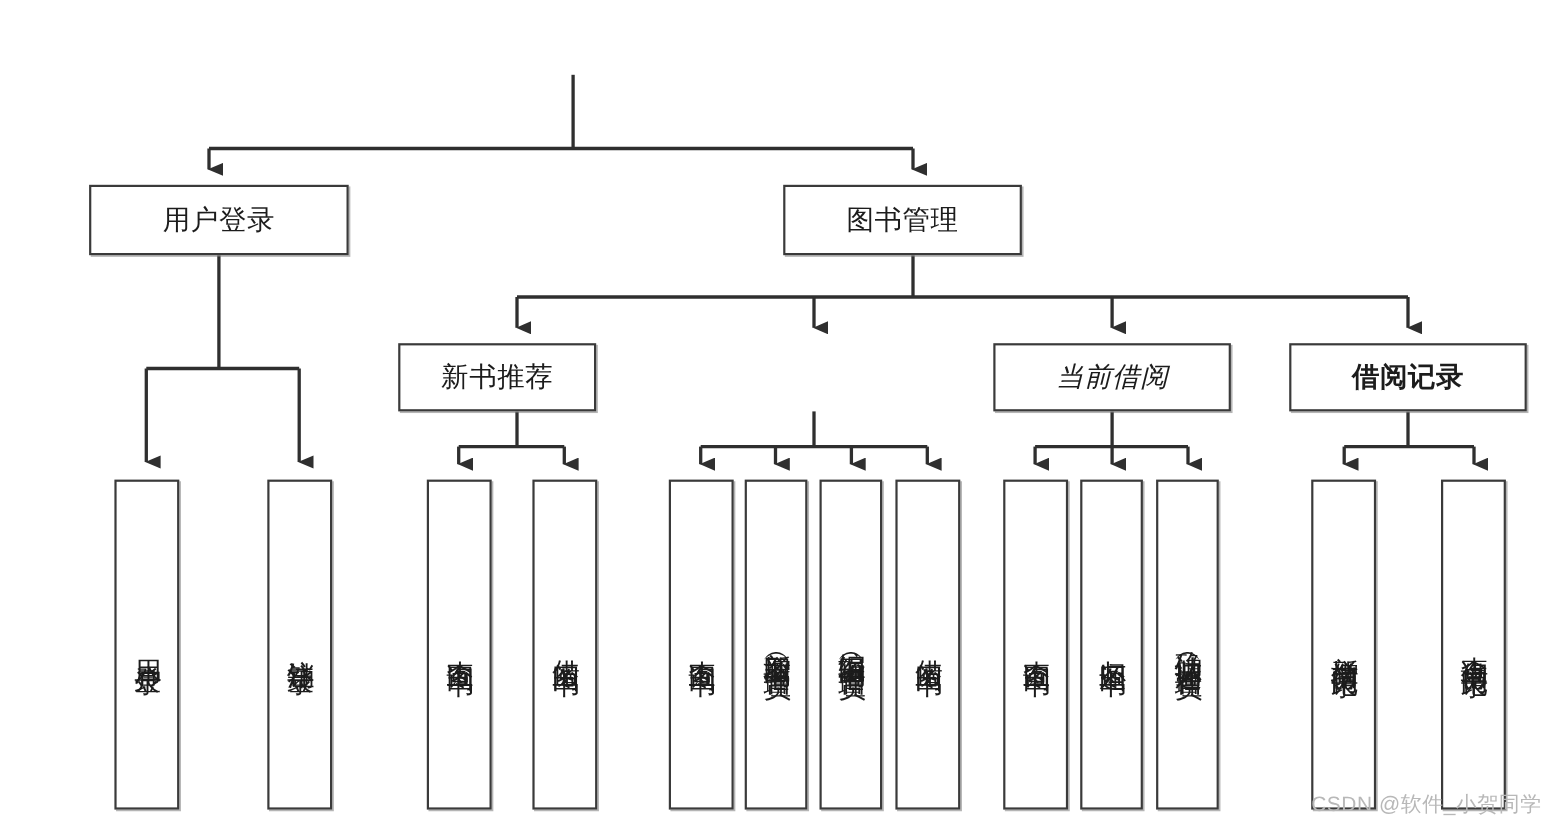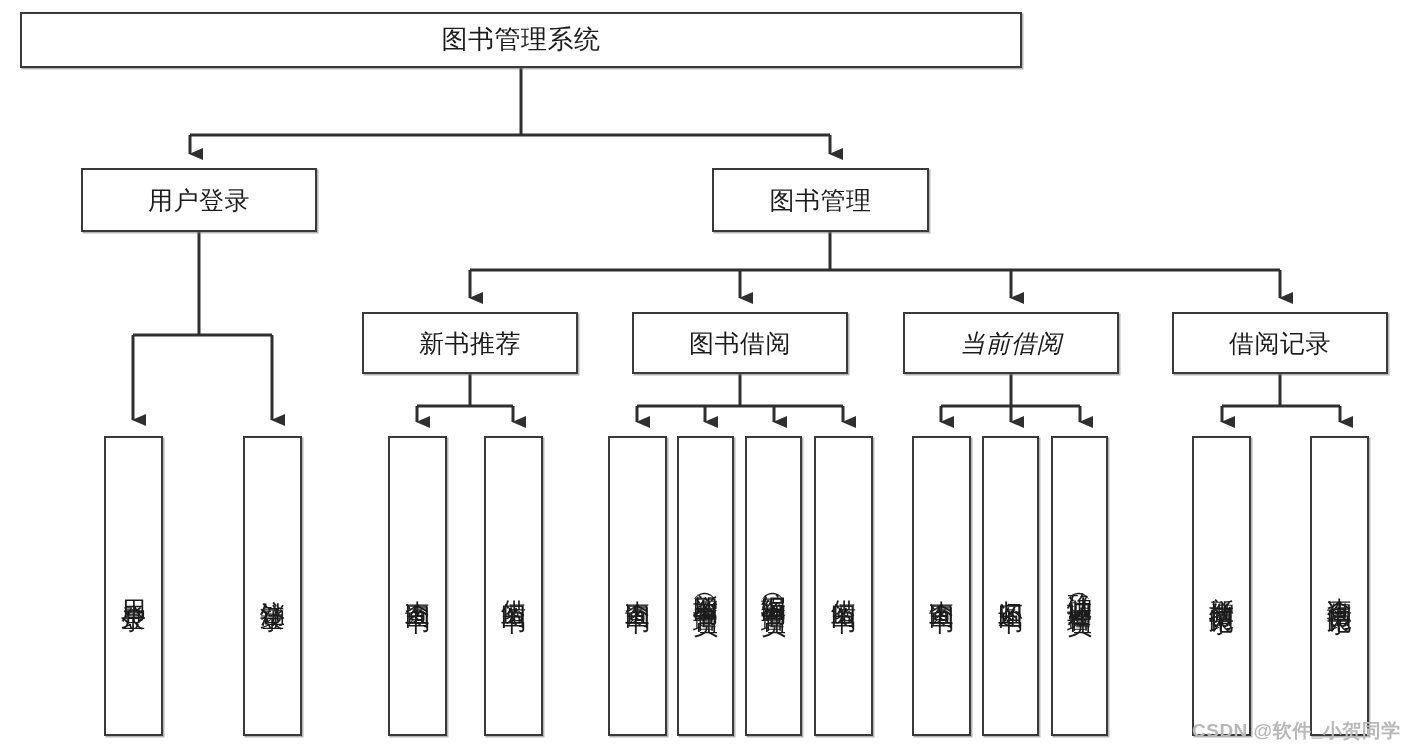--- a/index.html
+++ b/index.html
@@ -59,21 +59,20 @@
     max-height: 100%;
   }
   #root-node .lbl { font-size: 26px; }
   .watermark {
     position: absolute;
     font-size: 19px;
     color: #b8b8b8;
     white-space: nowrap;
     letter-spacing: 0.5px;
     user-select: none;
-    font-weight: bold;
   }
 </style>
 </head>
 <body>
 
 <div id="canvas">
 
   <svg class="wires" viewBox="0 0 1405 747" xmlns="http://www.w3.org/2000/svg">
     <defs>
       <marker id="arrow" viewBox="0 0 12 14" refX="6" refY="13" markerWidth="12" markerHeight="14" orient="auto-start-reverse" markerUnits="userSpaceOnUse">
@@ -117,41 +116,35 @@
       <path d="M1011,406 L1011,422" marker-end="url(#arrow)"></path>
       <path d="M1080,406 L1080,422" marker-end="url(#arrow)"></path>
 
       <path d="M1280,374 L1280,406"></path>
       <path d="M1222,406 L1340,406"></path>
       <path d="M1222,406 L1222,422" marker-end="url(#arrow)"></path>
       <path d="M1340,406 L1340,422" marker-end="url(#arrow)"></path>
     </g>
   </svg>
 
-  <div class="node horiz" id="root-node" style="left:20px; top:12px; width:1002px; height:56px;">
-    <span class="lbl">图书管理系统</span>
-  </div>
 
   <div class="node horiz" style="left:81px; top:168px; width:236px; height:64px;">
     <span class="lbl">用户登录</span>
   </div>
   <div class="node horiz" style="left:712px; top:168px; width:217px; height:64px;">
     <span class="lbl">图书管理</span>
   </div>
 
-  <div class="node horiz" style="left:362px; top:312px; width:216px; height:62px;">
+  <div class="node horiz" style="left:362px; top:312px; width:180px; height:62px;">
     <span class="lbl">新书推荐</span>
-  </div>
-  <div class="node horiz" style="left:632px; top:312px; width:216px; height:62px;">
-    <span class="lbl">图书借阅</span>
   </div>
   <div class="node horiz" style="left:903px; top:312px; width:216px; height:62px;font-style:italic;">
     <span class="lbl">当前借阅</span>
   </div>
-  <div class="node horiz" style="left:1172px; top:312px; width:216px; height:62px;">
+  <div class="node horiz" style="left:1172px; top:312px; width:216px; height:62px;font-weight:bold;">
     <span class="lbl">借阅记录</span>
   </div>
 
   <div class="node vert" style="left:104px; top:436px; width:59px; height:300px;">
     <span class="lbl">用户登录</span>
   </div>
   <div class="node vert" style="left:243px; top:436px; width:59px; height:300px;">
     <span class="lbl">注销登录</span>
   </div>
 

